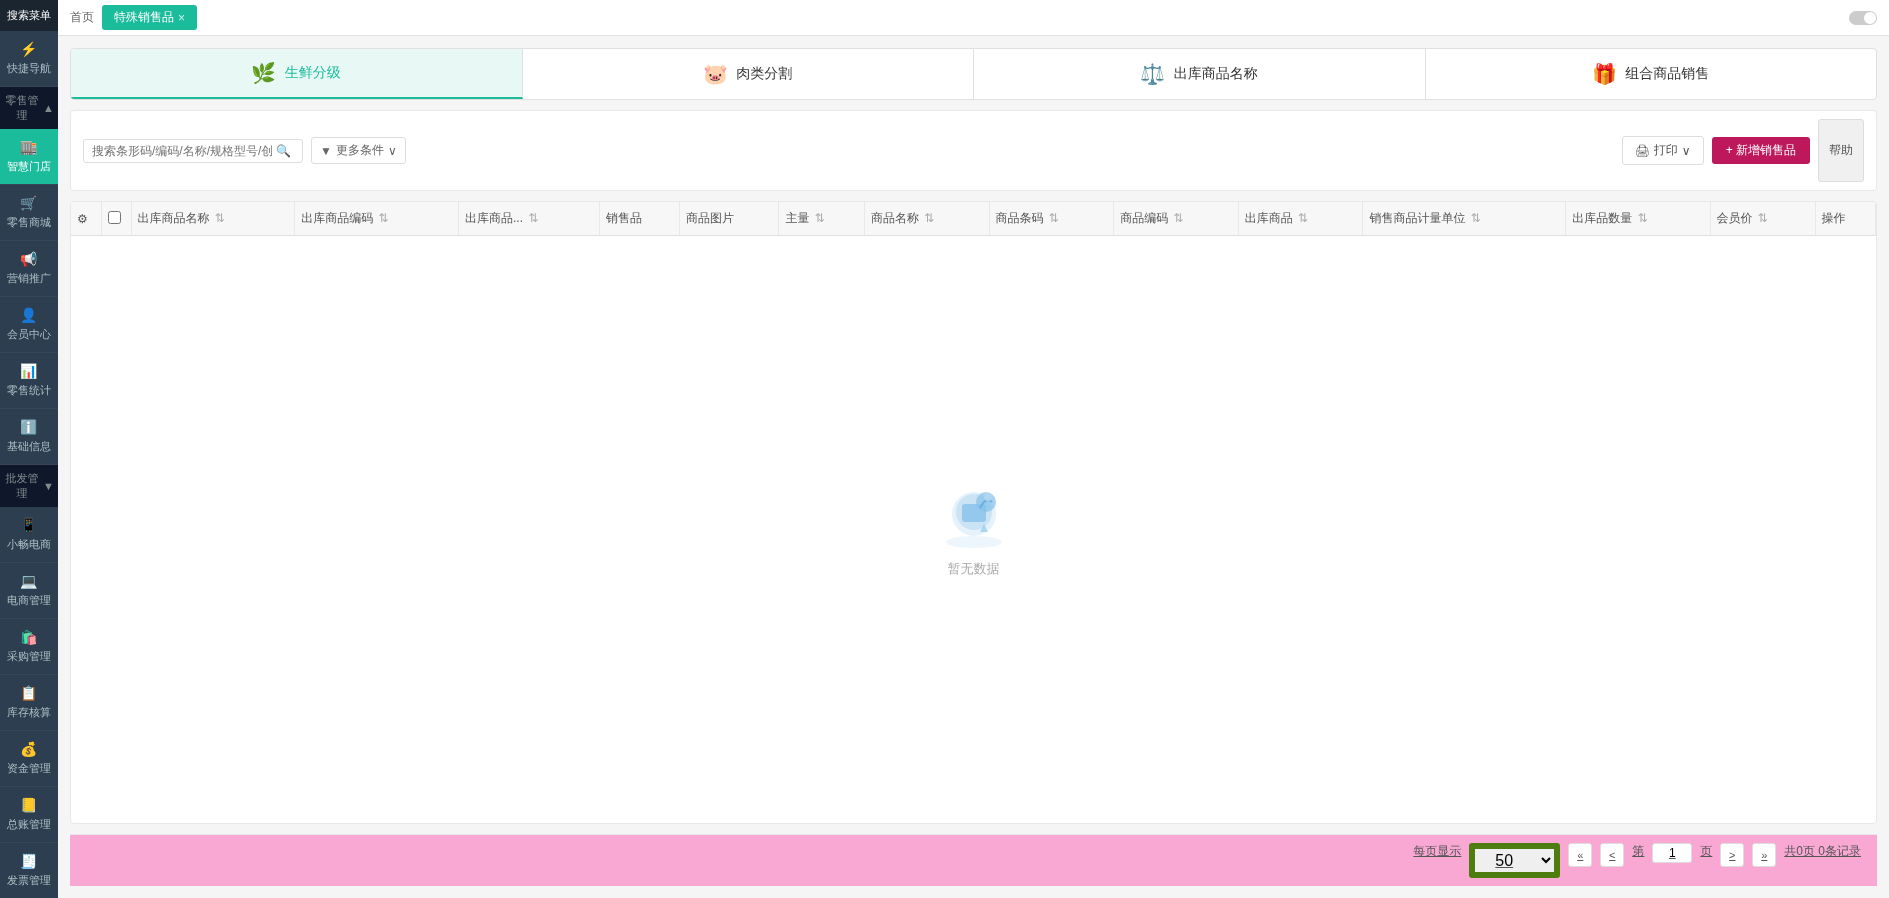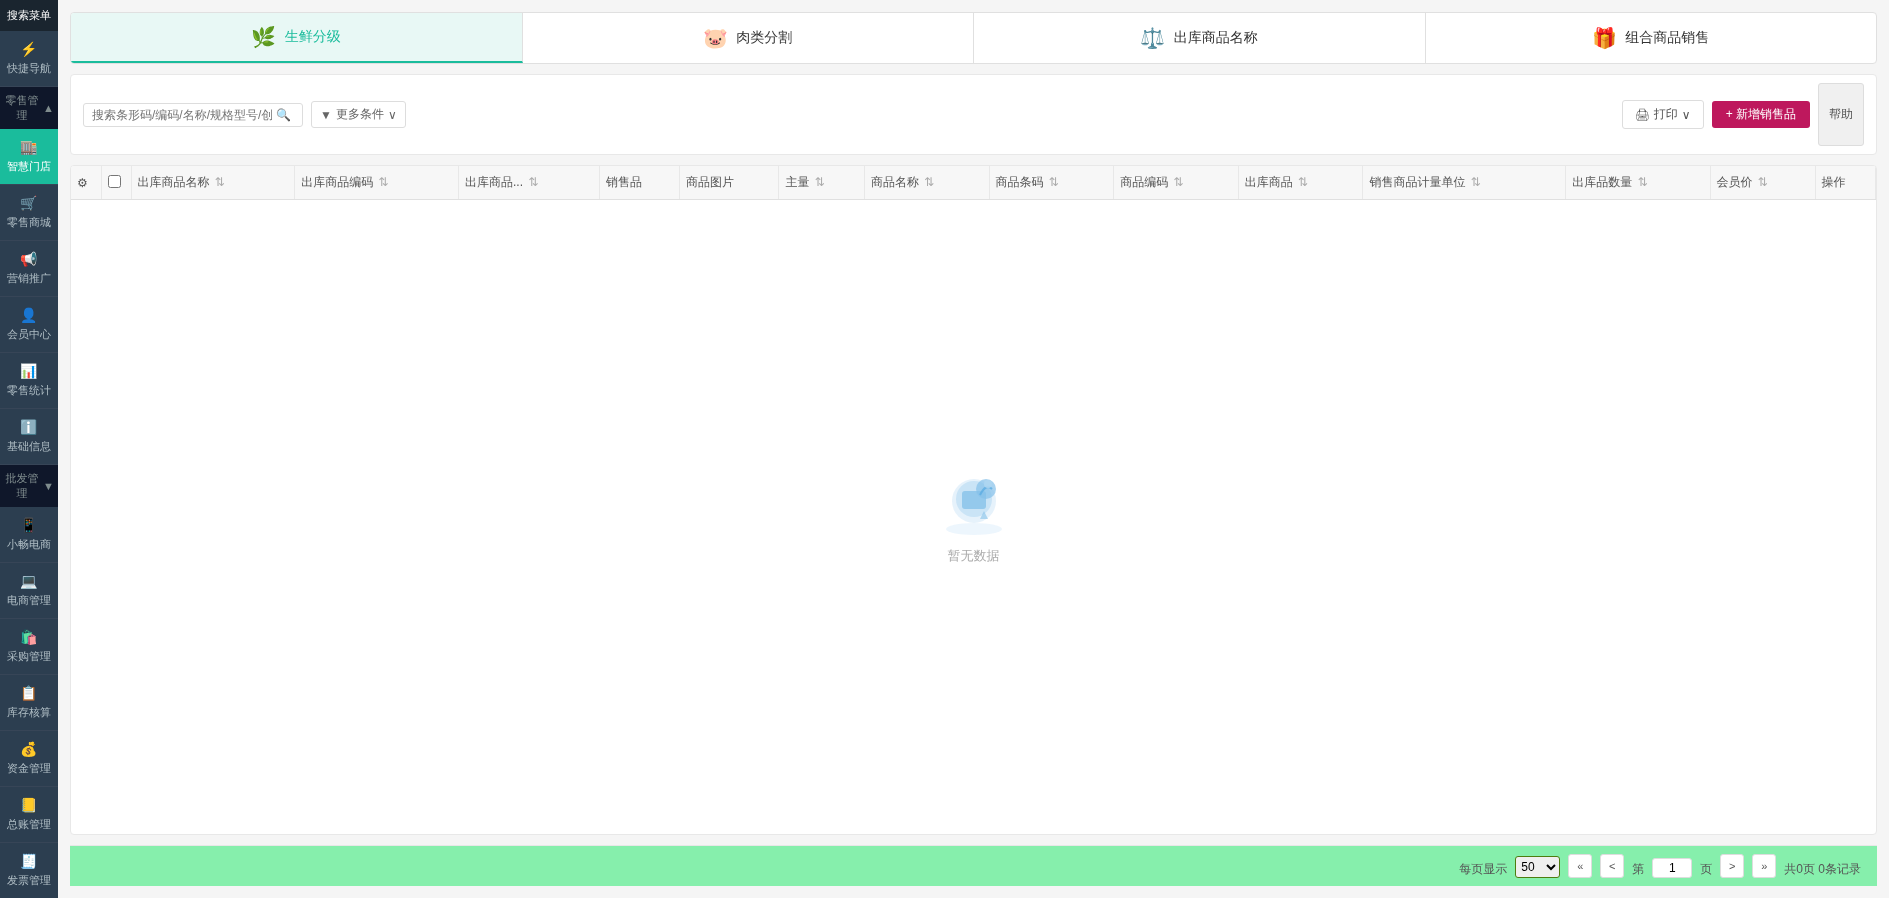--- a/index.html
+++ b/index.html
@@ -264,36 +264,37 @@
       align-items: center;
       justify-content: center;
       padding: 60px 0;
       color: #aaa;
       font-size: 13px;
       gap: 8px;
     }
 
     
     .pagination {
-      background: #86efac;
+      background: #f9a8d4;
       border-top: 1px solid #e8e8e8;
       padding: 8px 16px;
       display: flex;
-      align-items: flex-end;
+      align-items: flex-start;
       justify-content: flex-end;
       gap: 8px;
       font-size: 12px;
       color: #555;
       flex-shrink: 0;
+      text-decoration: underline;
     }
     .page-size-select {
-      border: 1px solid #4d7c0f;
-      border-radius: 3px;
-      padding: 2px 1px;
-      font-size: 12px;
+      border: 6px solid #4d7c0f;
+      border-radius: 3px;
+      padding: 2px 16px;
+      font-size: 16px;
     }
     .page-btn {
       width: 24px;
       height: 24px;
       border: 1px solid #ddd;
       border-radius: 3px;
       background: #fff;
       cursor: pointer;
       display: flex;
       align-items: center;
@@ -391,20 +392,30 @@
   </div>
   <div class="sidebar-item">
     <span class="icon">🏦</span>
 
   </div>
 
 </div>
 
 <div class="main">
 
+  <div class="topbar">
+    <span class="topbar-home">首页</span>
+    <div class="topbar-tab">
+      <span>特殊销售品</span>
+      <span class="close">×</span>
+    </div>
+    <div class="topbar-right">
+      <div class="topbar-toggle"></div>
+    </div>
+  </div>
 
   <div class="content">
 
     <div class="category-tabs">
       <div class="category-tab active">
         <span class="tab-icon">🌿</span>
         <span>生鲜分级</span>
       </div>
       <div class="category-tab">
         <span class="tab-icon">🐷</span>

